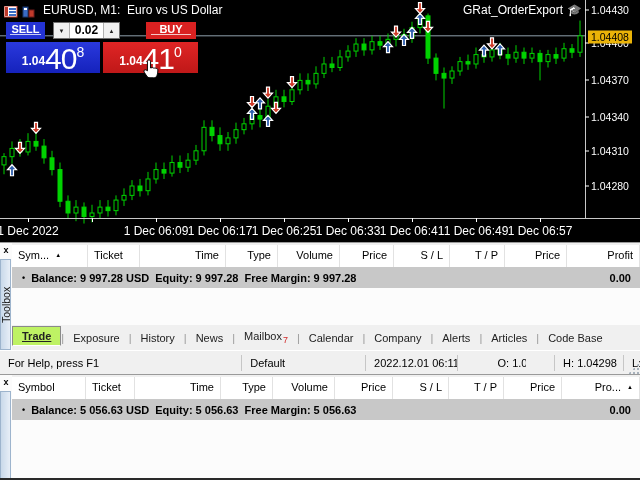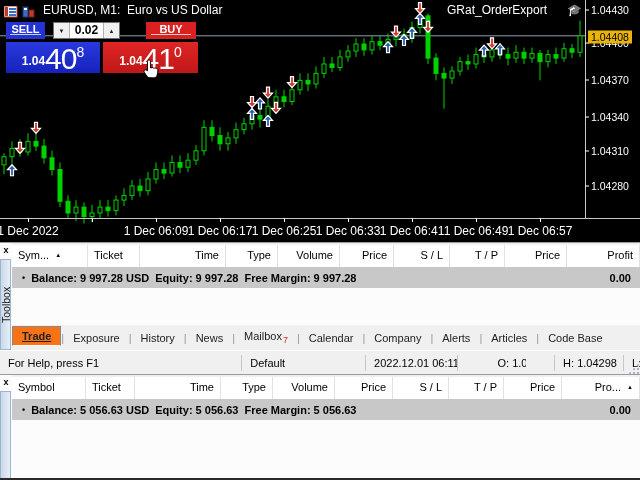--- a/index.html
+++ b/index.html
@@ -5,21 +5,21 @@
   html,body{margin:0;padding:0;background:#444;}
   #app{position:relative;width:640px;height:480px;overflow:hidden;
        font-family:"Liberation Sans",sans-serif;background:#f0f0f0;
        border-bottom:2px solid #2a2a2a;box-sizing:border-box;}
   
   .chart{position:absolute;left:0;top:0;width:640px;height:242px;background:#000;}
   #chart-svg{position:absolute;left:0;top:0;}
   .chart-title-row{position:absolute;left:4px;top:3px;display:flex;align-items:center;gap:4px;}
   .chart-title-row .ticon{width:14px;height:12px;display:inline-block;}
   .chart-title{color:#fff;font-size:12px;margin-left:3px;white-space:pre;}
-  .expert{position:absolute;right:58px;top:3px;color:#fff;font-size:12px;display:flex;align-items:center;gap:20px;}
+  .expert{position:absolute;right:58px;top:3px;color:#fff;font-size:12px;display:flex;align-items:center;gap:4px;}
   .cap{font-size:12px;filter:grayscale(1) brightness(1.8);}
   
   .trade-widget{position:absolute;left:0;top:0;}
   .ocbtn{position:absolute;top:22px;height:17px;color:#fff;font-size:11px;font-weight:bold;
          text-align:center;line-height:15px;box-sizing:border-box;}
   .sell-btn{left:6px;width:39px;background:#2433d4;}
   .buy-btn{left:146px;width:50px;background:#d92121;}
   .ocbtn .ul{display:block;margin:-3px auto 0;width:80%;height:1px;background:rgba(255,255,255,.75);}
   .spinner{position:absolute;left:53px;top:22px;width:67px;height:17px;background:#fff;
            border:1px solid #707070;box-sizing:border-box;display:flex;}
@@ -60,21 +60,21 @@
         border-bottom:1px solid #aaa;display:flex;align-items:center;font-size:11px;font-weight:bold;color:#000;}
   .bullet{margin:0 6px 0 10px;font-size:9px;}
   .stext{white-space:pre;}
   .sprofit{margin-left:auto;padding-right:9px;}
   .filler{position:absolute;left:12px;right:0;top:45px;bottom:0;background:#fcfcfc;}
   #panel1 .filler{bottom:25px;}
   
   .tabs{position:absolute;left:12px;right:0;bottom:0;height:25px;display:flex;align-items:center;
         background:#f0f0f0;font-size:11px;color:#222;}
   .tab{padding:3px 9px;cursor:default;white-space:nowrap;}
-  .tab.active{background:#f97316;border:1px solid #8a8a8a;border-bottom-color:#fff;font-weight:bold;margin-top:-3px;text-decoration:underline;}
+  .tab.active{background:#bef264;border:1px solid #8a8a8a;border-bottom-color:#fff;font-weight:bold;margin-top:-3px;text-decoration:underline;}
   .tabsep{color:#999;}
   .badge{color:#d22a2a;font-size:9px;vertical-align:-3px;margin-left:1px;}
   
   .statusbar{position:absolute;left:0;top:350px;width:640px;height:24px;background:#f0f0f0;
              border-top:1px solid #fff;display:flex;align-items:center;font-size:11px;color:#000;}
   .sb{padding:0 8px;box-sizing:border-box;white-space:nowrap;overflow:hidden;}
   .sb+.sb{border-left:1px solid #c6c6c6;height:16px;line-height:16px;}
   .s1{width:246px;} .s2{width:126px;} .s3{width:93px;} .s4{width:70px;padding-left:40px;} .s5{width:70px;margin-left:28px;} .s6{flex:1;}
   .grip{position:absolute;right:1px;bottom:1px;width:11px;height:11px;
         background-image:radial-gradient(#a8b2bc 1.2px,transparent 1.3px);background-size:4px 4px;

